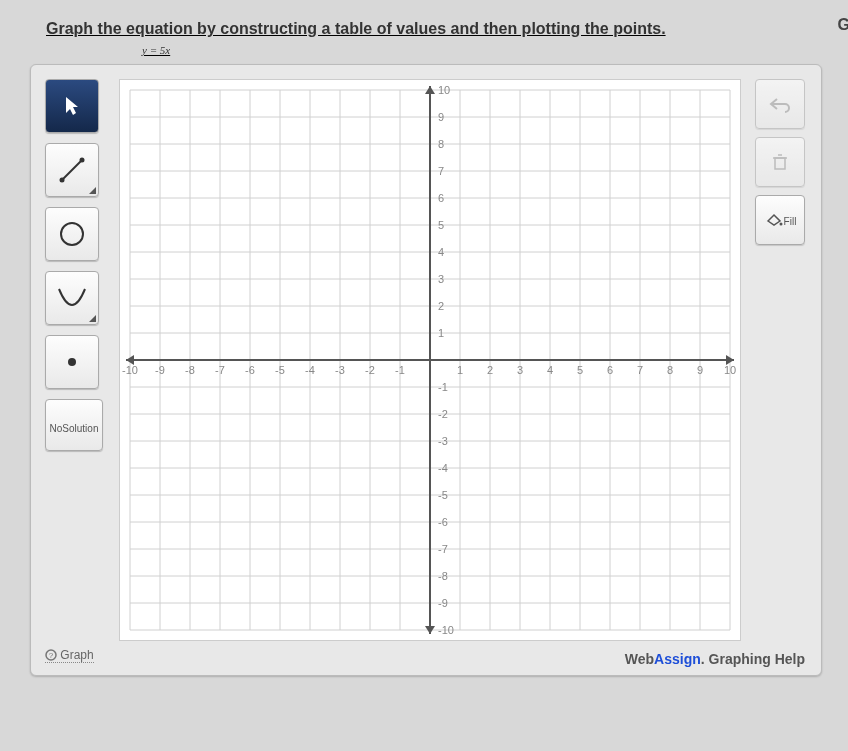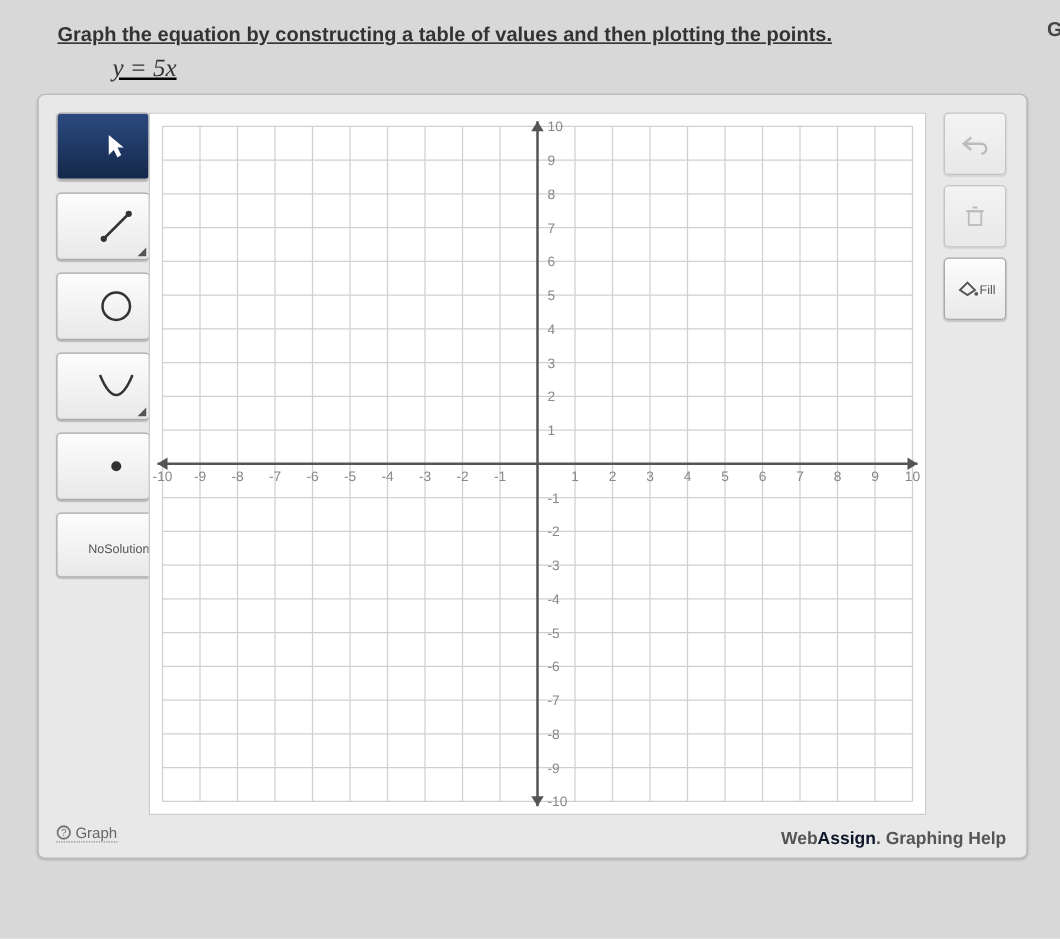--- a/index.html
+++ b/index.html
@@ -15,24 +15,24 @@
     padding: 10px 20px 0 30px;
     text-decoration: underline;
   }
   .instruction {
     font-size: 16px;
     font-weight: bold;
     color: #333;
     margin: 10px 0 6px 16px;
   }
   .equation {
-    font-size: 20px;
+    font-size: 11px;
     font-style: italic;
     color: #333;
-    margin: 4px 0 8px 60px;
+    margin: 4px 0 8px 112px;
     font-family: "Times New Roman", serif;
   }
   .widget {
     background: #e8e8e8;
     border: 1px solid #bbb;
     border-radius: 6px;
     width: 790px;
     height: 610px;
     position: relative;
     box-shadow: 0 1px 2px rgba(0,0,0,0.2);
@@ -51,21 +51,20 @@
     border-radius: 4px;
     margin-bottom: 10px;
     display: flex;
     align-items: center;
     justify-content: center;
     color: #333;
     font-size: 12px;
     box-shadow: 0 1px 1px rgba(0,0,0,0.2);
     cursor: pointer;
     position: relative;
-    padding-left: 21px;
   }
   .tool-btn.selected {
     background: linear-gradient(#2b4a80,#14284a);
     color: #fff;
   }
   .tool-corner {
     position: absolute;
     right: 2px;
     bottom: 2px;
     width: 0; height: 0;
@@ -121,21 +120,21 @@
     cursor:pointer;
   }
   .branding {
     position: absolute;
     right: 16px;
     bottom: 8px;
     font-size: 14px;
     color: #555;
     font-weight: bold;
   }
-  .branding .red { color: #0f172a; }
+  .branding .red { color: #1d4ed8; }
   .side-cut {
     position:absolute;
     right:-2px;
     top:16px;
     font-weight:bold;
     color:#444;
     font-size:16px;
   }
   
   .tick { font: 11px Arial; fill:#888; }

